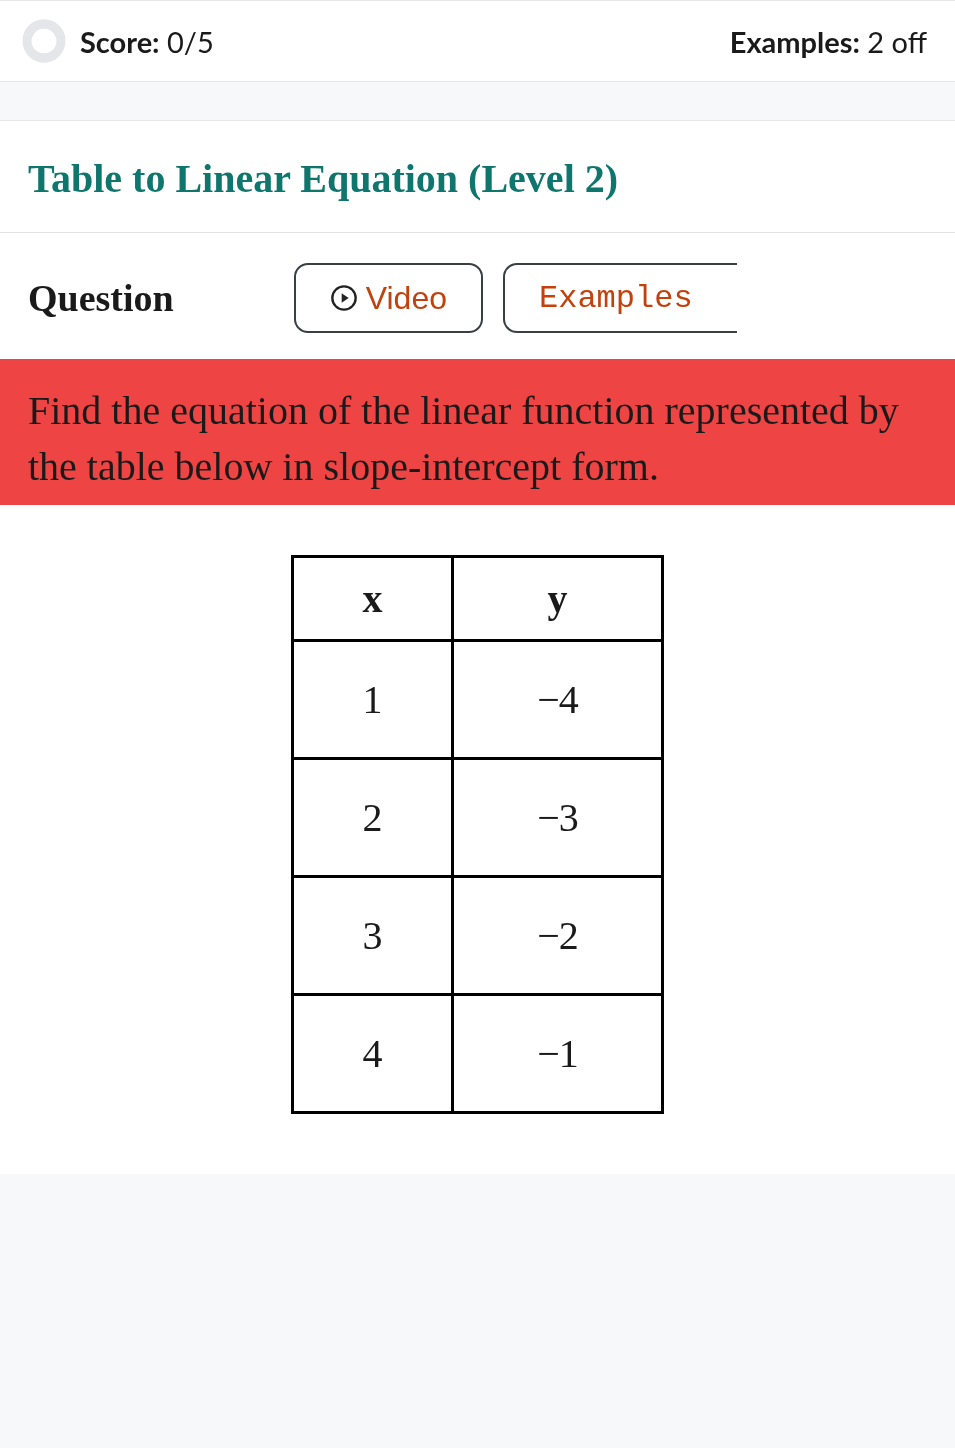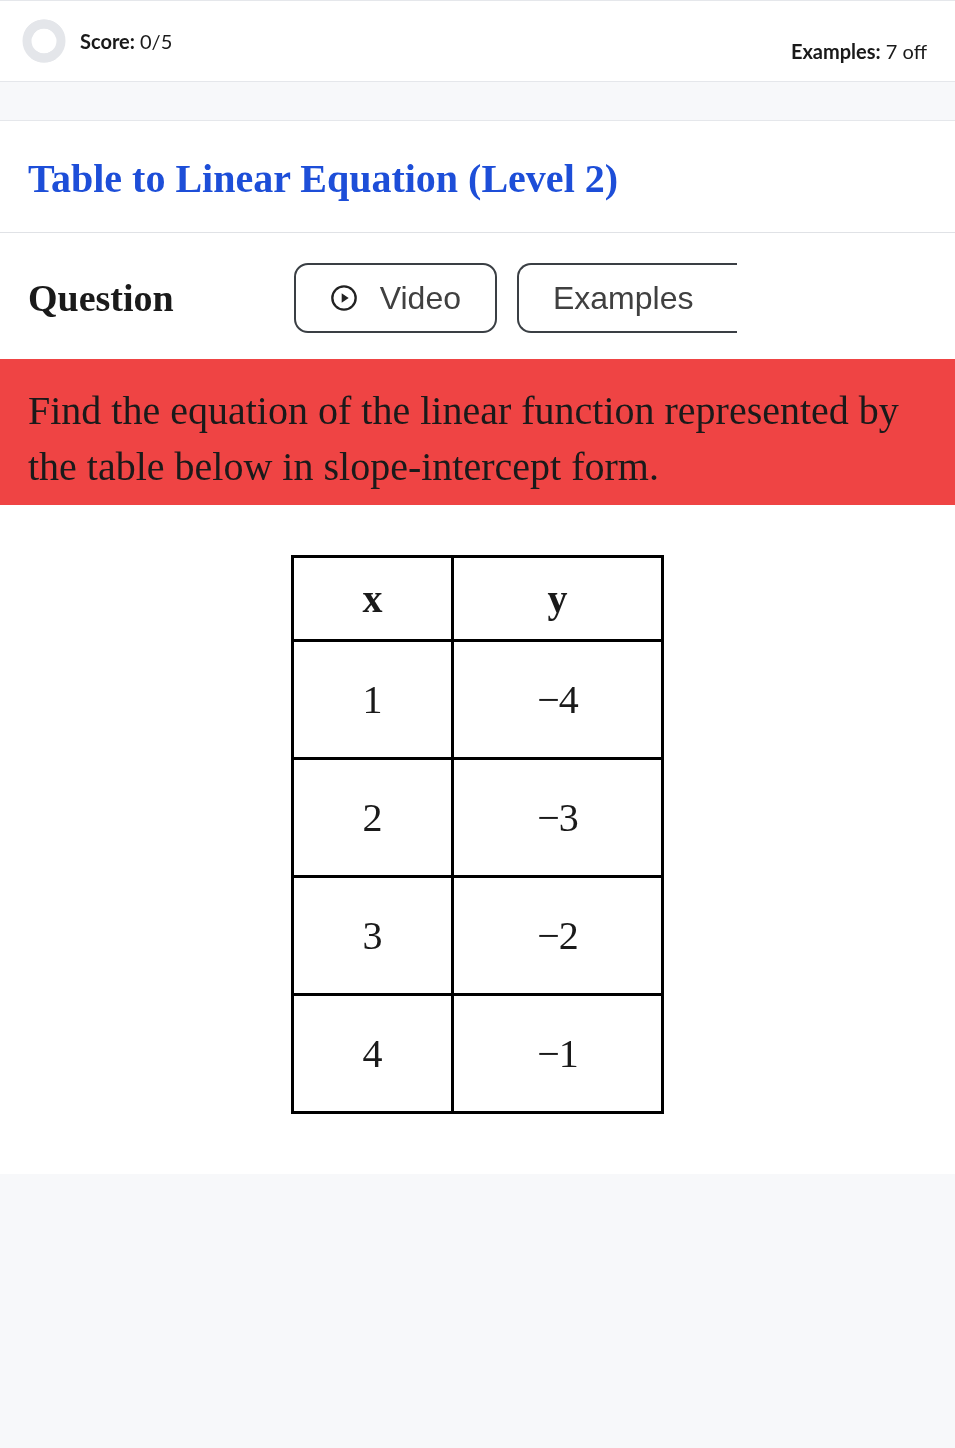--- a/index.html
+++ b/index.html
@@ -4,27 +4,27 @@
 <style>
   * { box-sizing: border-box; margin: 0; padding: 0; }
   html, body {
     width: 955px;
     font-family: "Lato", "Helvetica Neue", Arial, sans-serif;
     background: #f7f8fa;
     color: #1a1a1a;
   }
   .score-bar {
     display: flex;
-    align-items: flex-end;
+    align-items: center;
     justify-content: space-between;
     padding: 18px 28px 18px 22px;
     background: #ffffff;
     border-bottom: 1px solid #e5e7eb;
     border-top: 1px solid #e5e7eb;
-    font-size: 20px;
+    font-size: 29px;
   }
   .score-left {
     display: flex;
     align-items: center;
     gap: 14px;
   }
   .score-text { font-weight: 700; }
   .score-value { font-weight: 400; }
   .penalty-text { font-weight: 700; }
   .penalty-value { font-weight: 400; }
@@ -36,53 +36,53 @@
   .title-section {
     background: #ffffff;
     padding: 34px 28px 30px 28px;
     border-top: 1px solid #e5e7eb;
     border-bottom: 1px solid #e0e2e6;
   }
   .title-section h1 {
     font-family: Georgia, "Times New Roman", serif;
     font-weight: 700;
     font-size: 40px;
-    color: #1d4ed8;
+    color: #0f766e;
   }
   .question-bar {
     background:#ffffff;
     display:flex;
     align-items:center;
     padding: 30px 28px 26px 28px;
     gap: 20px;
   }
   .question-label {
     font-family: Georgia, "Times New Roman", serif;
     font-weight: 700;
     font-size: 38px;
     flex: 0 0 auto;
     margin-right: 100px;
   }
   .btn {
     display:flex;
     align-items:center;
     justify-content:center;
-    gap:22px;
+    gap:8px;
     height: 70px;
     border: 2px solid #3a3f44;
     border-radius: 14px;
     background:#fff;
     font-size: 32px;
     padding: 0 34px;
-    color:#404040;
+    color:#c2410c;
     cursor:pointer;
     text-align:center;
   }
   .btn svg { width:28px; height:28px; }
-  .btn.examples { border-right: none; border-top-right-radius:0; border-bottom-right-radius:0; padding-right:44px;}
+  .btn.examples { border-right: none; border-top-right-radius:0; border-bottom-right-radius:0; padding-right:44px;font-family:Liberation Mono, monospace;}
   .prompt {
     background:#ef4444;
     font-family: Georgia, "Times New Roman", serif;
     font-size: 40px;
     line-height: 1.4;
     padding: 24px 8px 10px 28px;
   }
   .table-wrap {
     background:#ffffff;
     display:flex;
@@ -118,21 +118,21 @@
   <div class="score-left">
     <svg class="ring" viewBox="0 0 44 44">
       <circle cx="22" cy="22" r="17" fill="none" stroke="#e4e6ea" stroke-width="9"></circle>
       <circle cx="22" cy="22" r="17" fill="none" stroke="#e4e6ea" stroke-width="9" stroke-dasharray="21.4 21.4" transform="rotate(-90 22 22)"></circle>
     </svg>
     <span>
       <span class="score-text">Score:</span><span class="score-value"> 0/5</span>
     </span>
   </div>
   <span>
-    <span class="penalty-text">Examples:</span><span class="penalty-value"> 7 off</span>
+    <span class="penalty-text">Examples:</span><span class="penalty-value"> 2 off</span>
   </span>
 </div>
 
 <div class="gap"></div>
 
 <div class="title-section">
   <h1>Table to Linear Equation (Level 2)</h1>
 </div>
 
 <div class="question-bar">

